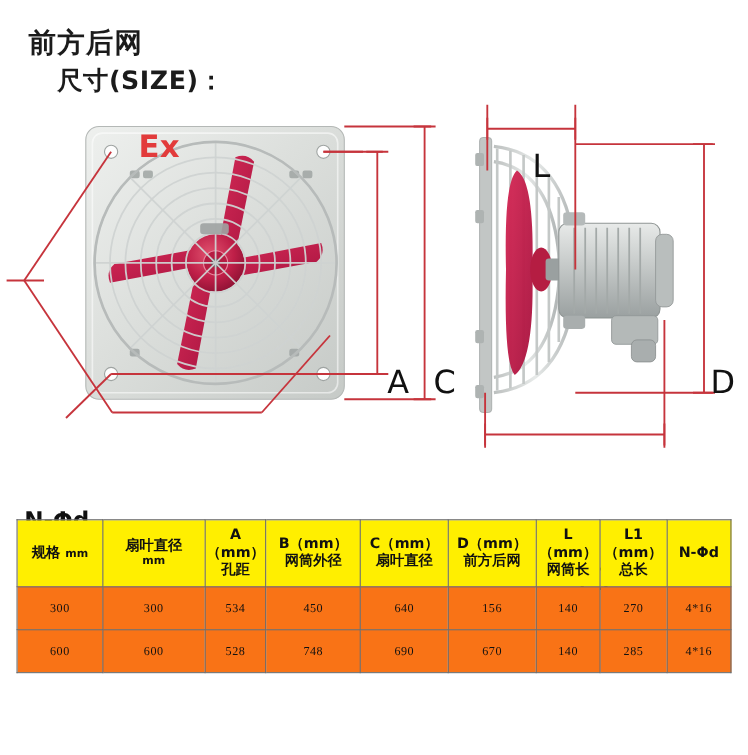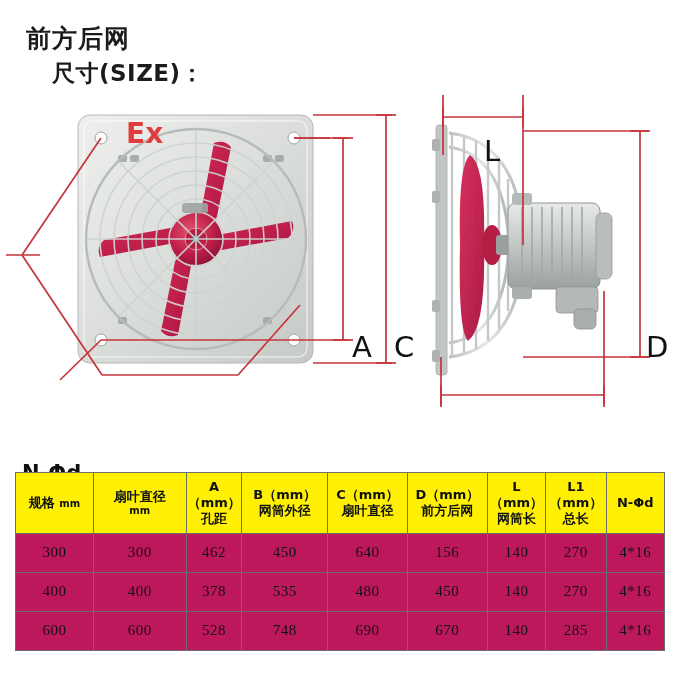--- a/index.html
+++ b/index.html
@@ -65,22 +65,22 @@
     font-size:13px;
     font-weight:700;
     line-height:1.22;
     padding:6px 1px;
     height:46px;
     font-family:"DejaVu Sans", sans-serif;
   }
   table.spec th .unit{font-size:10px;font-weight:700;}
   table.spec th .l2{display:block;}
   table.spec td{
-    background:#be185d;
-    font-size:15px;
+    background:#f97316;
+    font-size:11px;
     height:34px;
     padding:2px 1px;
     letter-spacing:0.5px;
   }
 </style>
 </head>
 <body>
 
 <div class="page">
 
@@ -324,35 +324,24 @@
           </th>
           <th>
             <span>N-Φd</span>
           </th>
         </tr>
       </thead>
       <tbody>
           <tr>
             <td>300</td>
             <td>300</td>
-            <td>462</td>
+            <td>534</td>
             <td>450</td>
             <td>640</td>
             <td>156</td>
-            <td>140</td>
-            <td>270</td>
-            <td>4*16</td>
-          </tr>
-          <tr>
-            <td>400</td>
-            <td>400</td>
-            <td>378</td>
-            <td>535</td>
-            <td>480</td>
-            <td>450</td>
             <td>140</td>
             <td>270</td>
             <td>4*16</td>
           </tr>
           <tr>
             <td>600</td>
             <td>600</td>
             <td>528</td>
             <td>748</td>
             <td>690</td>

